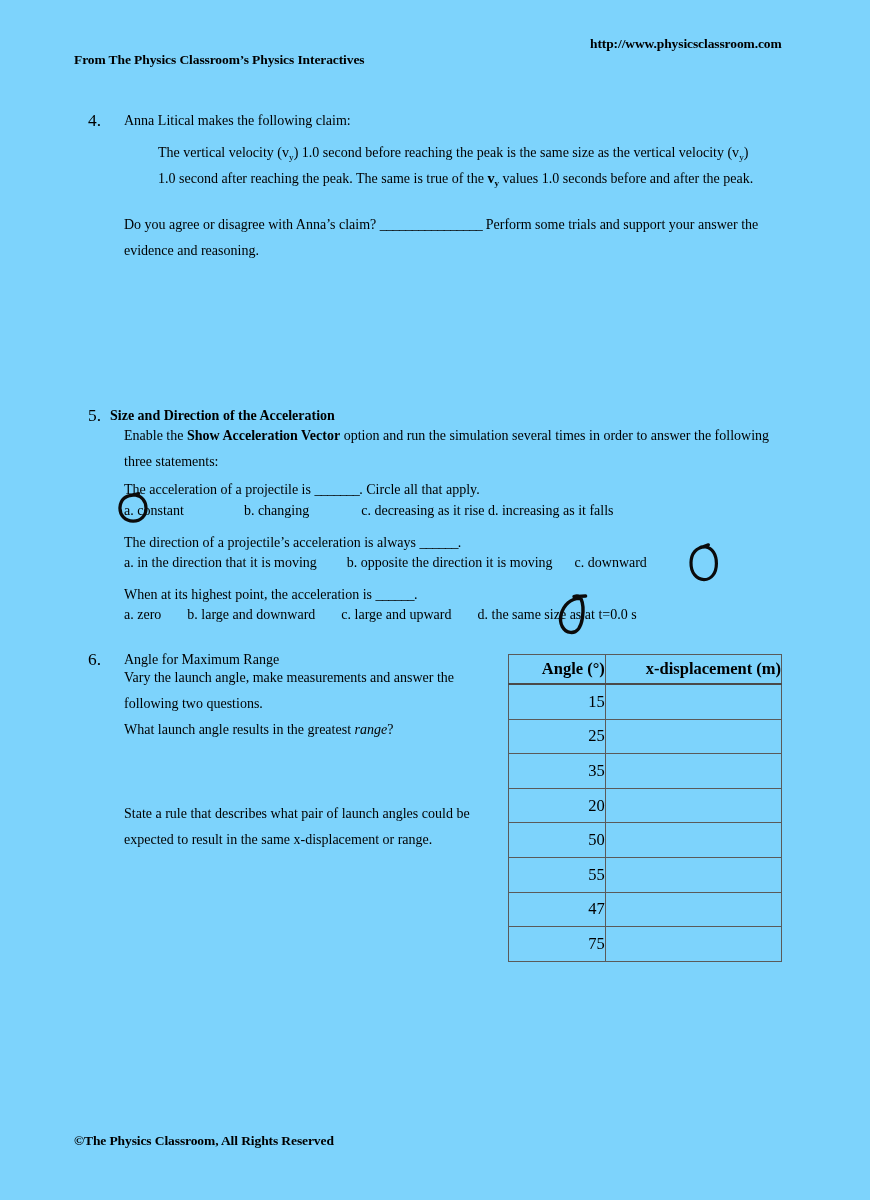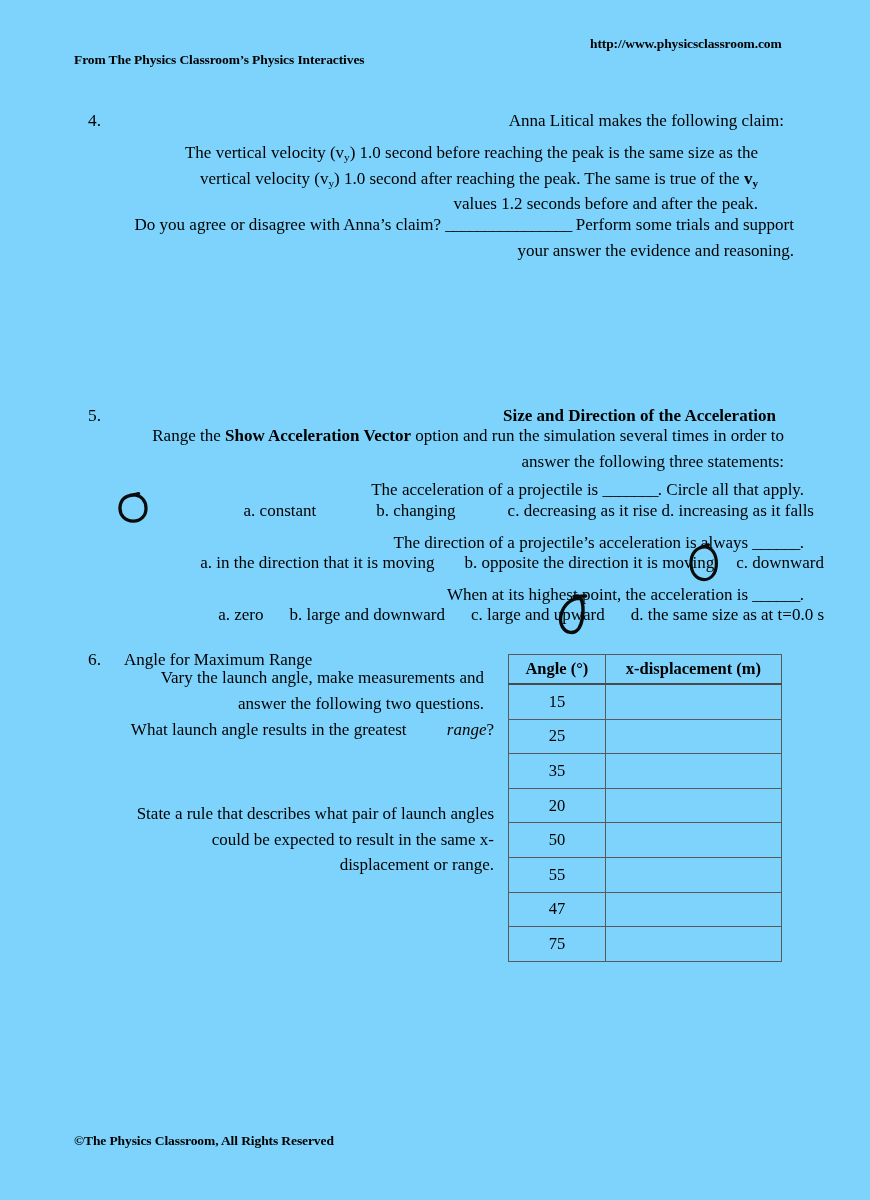--- a/index.html
+++ b/index.html
@@ -30,50 +30,50 @@
     white-space: nowrap;
   }
   #header-left   { left: 74px;  top: 52px; }
   #header-right  { left: 590px; top: 36px; }
   #footer-left   { left: 74px;  top: 1133px; }
   #footer-right  { left: 474px; top: 1133px; }
 
   
   .blk {
     position: absolute;
-    font-size: 17px;
+    font-size: 14px;
     line-height: 25.5px;
-    text-align: right;
+    text-align: left;
   }
   .qnum {
     position: absolute;
     font-size: 17.4px;
     line-height: 25.5px;
   }
   b, .b { font-weight: bold; }
-  .it   { font-style: italic; margin-left: 36px; }
+  .it   { font-style: italic; }
 
   sub {
     font-size: 0.66em;
     vertical-align: -0.28em;
     line-height: 0;
   }
 
   
   .blank { letter-spacing: -0.6px; }
 
   
   #q4-num      { left: 88px;  top: 108px; }
   #q4-stem     { left: 124px; top: 108px; width: 660px; }
   #q4-quote    { left: 158px; top: 140px; width: 600px; }
   #q4-followup { left: 124px; top: 212px; width: 670px; }
 
   
   #q5-num      { left: 88px;  top: 403px; }
-  #q5-title    { left: 136px; top: 403px; width: 640px; font-weight: bold; }
+  #q5-title    { left: 110px; top: 403px; width: 640px; font-weight: bold; }
   #q5-intro    { left: 124px; top: 423px; width: 660px; }
   #q5-s1q      { left: 124px; top: 477px; width: 680px; }
   #q5-s1opts   { left: 124px; top: 498px; width: 690px; white-space: nowrap; }
   #q5-s2q      { left: 124px; top: 530px; width: 680px; }
   #q5-s2opts   { left: 124px; top: 550px; width: 700px; white-space: nowrap; }
   #q5-s3q      { left: 124px; top: 582px; width: 680px; }
   #q5-s3opts   { left: 124px; top: 602px; width: 700px; white-space: nowrap; }
 
   .opt-gap-a { display:inline-block; width: 60px; }
   .opt-gap-b { display:inline-block; width: 52px; }
@@ -91,21 +91,21 @@
     position: absolute;
     left: 508px;
     top: 654px;
     width: 274px;
     border-collapse: collapse;
     font-size: 16.5px;
   }
   #angle-table th,
   #angle-table td {
     border: 1px solid #5a5a5a;
-    text-align: center;
+    text-align: right;
     padding: 0;
     height: 33.6px;
     vertical-align: middle;
   }
   #angle-table th {
     font-weight: bold;
     font-size: 16.5px;
     height: 28px;
     border-bottom: 2px solid #4a4a4a;
   }
@@ -130,35 +130,35 @@
   <div class="runner" id="header-left">From The Physics Classroom’s Physics Interactives</div>
   <div class="runner" id="header-right">http://www.physicsclassroom.com</div>
 
   <div class="qnum" id="q4-num">4.</div>
 
   <div class="blk" id="q4-stem">Anna Litical makes the following claim:</div>
 
   <div class="blk" id="q4-quote">
     <span><span>The vertical velocity (v</span><sub>y</sub><span>) 1.0 second before reaching the peak is the same size</span></span>
     <span><span>as the vertical velocity (v</span><sub>y</sub><span>) 1.0 second after reaching the peak. The same is</span></span>
-    <span><span>true of the </span><b><span>v</span><sub>y</sub></b><span> values 1.2 seconds before and after the peak.</span></span>
+    <span><span>true of the </span><b><span>v</span><sub>y</sub></b><span> values 1.0 seconds before and after the peak.</span></span>
   </div>
 
   <div class="blk" id="q4-followup">
     <span>Do you agree or disagree with Anna’s claim?</span>
     <span class="blank">________________</span>
     <span>Perform some trials and support your answer the evidence and reasoning.</span>
   </div>
 
   <div class="qnum" id="q5-num">5.</div>
 
   <div class="blk" id="q5-title">Size and Direction of the Acceleration</div>
 
   <div class="blk" id="q5-intro">
-    <span>Range the </span><b>Show Acceleration Vector</b><span> option and run the simulation several times in order to answer the following three statements:</span>
+    <span>Enable the </span><b>Show Acceleration Vector</b><span> option and run the simulation several times in order to answer the following three statements:</span>
   </div>
 
   <div class="blk" id="q5-s1q">
     <span>The acceleration of a projectile is </span><span class="blank">_______</span><span>.  Circle all that apply.</span>
   </div>
   <div class="blk" id="q5-s1opts"><span>a. constant</span><span class="opt-gap-a"></span><span>b. changing</span><span class="opt-gap-b"></span><span>c. decreasing as it rise</span><span class="opt-gap-c"></span>&nbsp;<span>d. increasing as it falls</span></div>
 
   <div class="blk" id="q5-s2q">
     <span>The direction of a projectile’s acceleration is always </span><span class="blank">______</span><span>.</span>
   </div>

